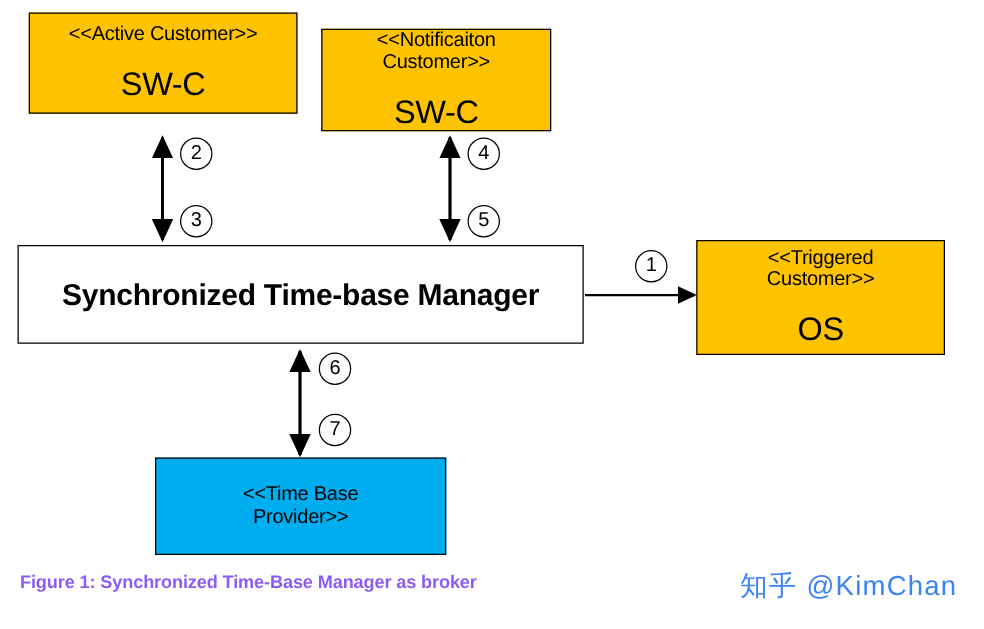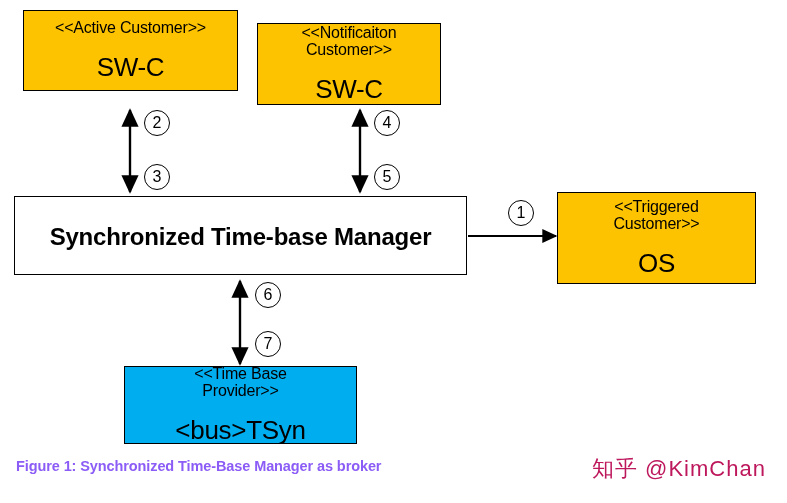--- a/index.html
+++ b/index.html
@@ -85,21 +85,21 @@
     font-size: 14.5px;
     font-weight: bold;
     color: #8b5cf6;
     letter-spacing: -0.1px;
     white-space: nowrap;
   }
 
   .watermark {
     position: absolute;
     font-size: 22px;
-    color: #be185d;
+    color: #3b82f6;
     letter-spacing: 1px;
     white-space: nowrap;
     user-select: none;
   }
 </style>
 </head>
 <body>
 
 <div id="canvas">
 
@@ -147,21 +147,20 @@
 
   <div class="node orange" style="left:557px; top:192px; width:199px; height:92px;">
     <div class="stereo">&lt;&lt;Triggered
 Customer&gt;&gt;</div>
     <div class="name">OS</div>
   </div>
 
   <div class="node blue" style="left:124px; top:366px; width:233px; height:78px;">
     <div class="stereo">&lt;&lt;Time Base
 Provider&gt;&gt;</div>
-    <div class="name">&lt;bus&gt;TSyn</div>
   </div>
 
   <div class="step" style="left:508px; top:200px;">1</div>
   <div class="step" style="left:144px; top:110px;">2</div>
   <div class="step" style="left:144px; top:164px;">3</div>
   <div class="step" style="left:374px; top:110px;">4</div>
   <div class="step" style="left:374px; top:164px;">5</div>
   <div class="step" style="left:255px; top:282px;">6</div>
   <div class="step" style="left:255px; top:331px;">7</div>
 

